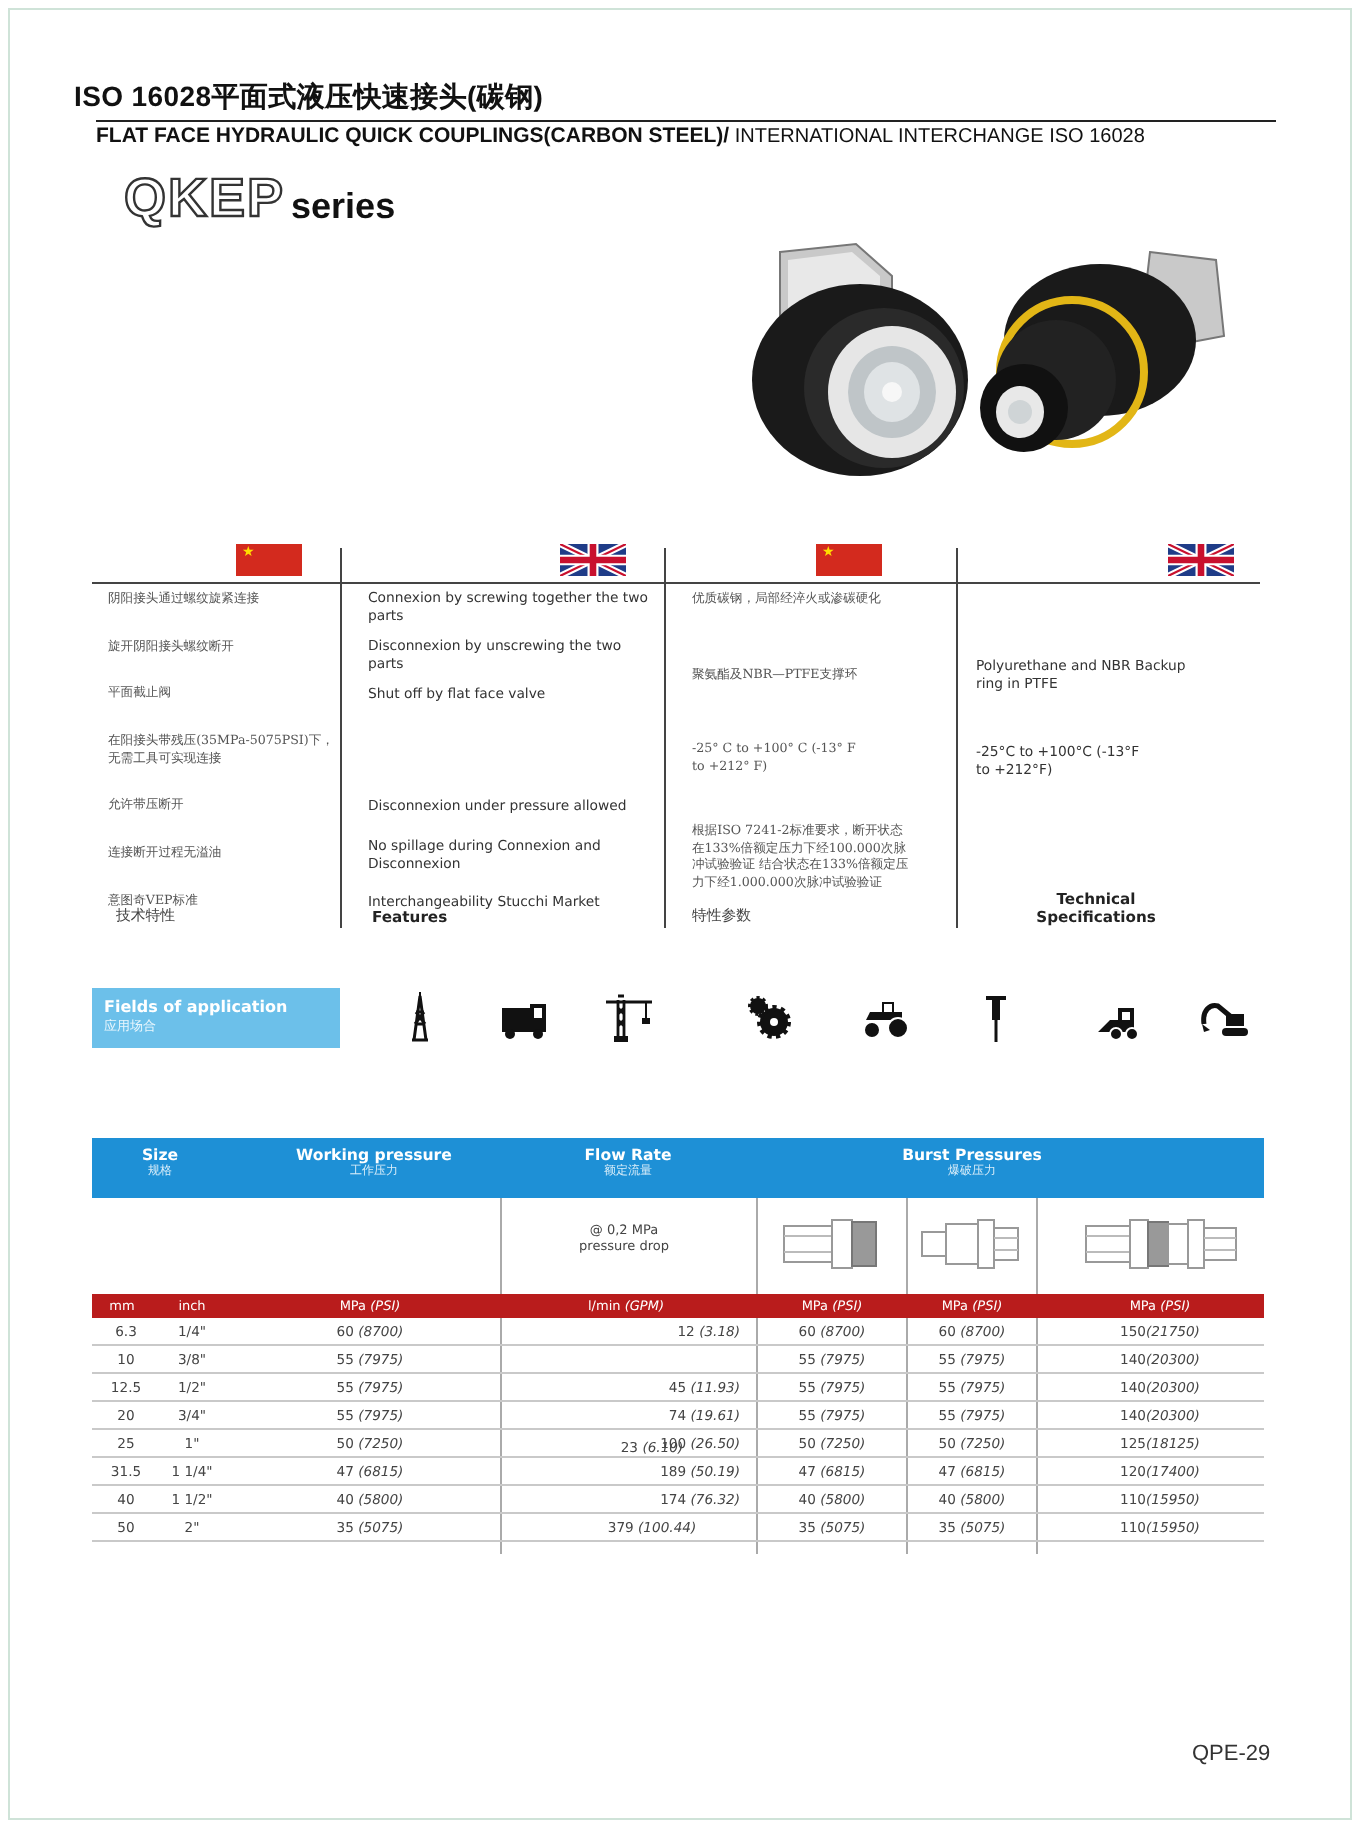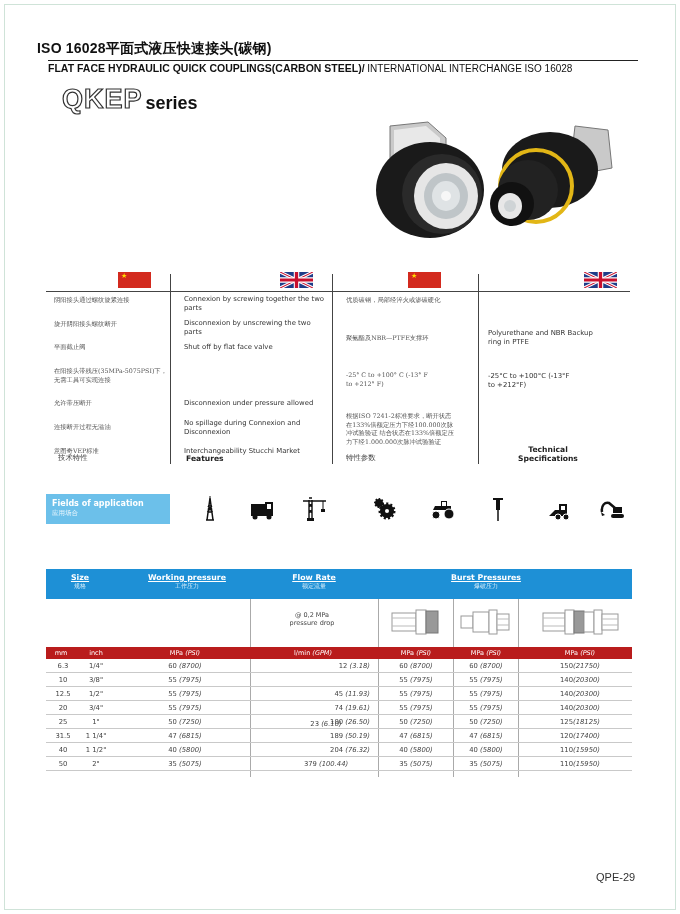--- a/index.html
+++ b/index.html
@@ -31,21 +31,21 @@
 
   .apps { position: absolute; left: 46px; top: 494px; width: 124px; height: 30px; background: #6cc0ea; padding: 5px 6px; }
   .apps-title { font-size: 8px; font-weight: bold; color: #fff; line-height: 10px; }
   .apps-sub { font-size: 6.5px; color: #e9f6fd; line-height: 8px; }
   .app-icon { position: absolute; top: 494px; width: 28px; height: 30px; display: flex; align-items: center; justify-content: center; }
   .app-icon svg { width: 26px; height: 26px; }
 
   .table { position: absolute; left: 46px; top: 569px; width: 586px; font-size: 7px; }
   .thead { position: absolute; left: 0; top: 0; width: 586px; height: 30px; background: #1e90d6; }
   .th { position: absolute; top: 4px; text-align: center; color: #fff; }
-  .th .en { font-weight: bold; font-size: 7.8px; line-height: 9px; text-decoration: underline; }
+  .th .en { font-weight: bold; font-size: 7.8px; line-height: 9px; }
   .th .cn { font-size: 6px; line-height: 8px; color: #d8edf9; }
   .imgrow { position: absolute; left: 0; top: 30px; width: 586px; height: 48px; background: #fff; }
   .imgrow .vl { position: absolute; top: 0; height: 48px; width: 1px; background: #aaa; }
   .flow-note { position: absolute; left: 203px; top: 12px; width: 126px; text-align: center; font-size: 6.5px; color: #444; line-height: 8px; }
   .coupler { position: absolute; top: 10px; }
   .unitrow { position: absolute; left: 0; top: 78px; width: 586px; height: 12px; background: #b91c1c; color: #fff; font-size: 6.5px; }
   .unitrow span { position: absolute; top: 2px; text-align: center; }
   .unitrow i, .tbody i { font-style: italic; }
   .tbody { position: absolute; left: 0; top: 90px; width: 586px; }
   .tr { position: relative; height: 14px; border-bottom: 1px solid #c9c9c9; font-size: 6.8px; color: #444; }
@@ -336,21 +336,21 @@
           <span style="left:104px;width:70px;text-align:center;"><b style="font-weight:normal">47</b> <i>(6815)</i></span>
           <span style="left:236px;width:88px;text-align:right;"><b style="font-weight:normal">189</b> <i>(50.19)</i></span>
           <span style="left:334px;width:72px;text-align:center;"><b style="font-weight:normal">47</b> <i>(6815)</i></span>
           <span style="left:408px;width:64px;text-align:center;"><b style="font-weight:normal">47</b> <i>(6815)</i></span>
           <span style="left:494px;width:80px;text-align:center;"><b style="font-weight:normal">120</b><i>(17400)</i></span>
         </div>
         <div class="tr">
           <span style="left:4px;width:26px;text-align:center;">40</span>
           <span style="left:34px;width:32px;text-align:center;">1 1/2"</span>
           <span style="left:104px;width:70px;text-align:center;"><b style="font-weight:normal">40</b> <i>(5800)</i></span>
-          <span style="left:236px;width:88px;text-align:right;"><b style="font-weight:normal">204</b> <i>(76.32)</i></span>
+          <span style="left:236px;width:88px;text-align:right;"><b style="font-weight:normal">174</b> <i>(76.32)</i></span>
           <span style="left:334px;width:72px;text-align:center;"><b style="font-weight:normal">40</b> <i>(5800)</i></span>
           <span style="left:408px;width:64px;text-align:center;"><b style="font-weight:normal">40</b> <i>(5800)</i></span>
           <span style="left:494px;width:80px;text-align:center;"><b style="font-weight:normal">110</b><i>(15950)</i></span>
         </div>
         <div class="tr">
           <span style="left:4px;width:26px;text-align:center;">50</span>
           <span style="left:34px;width:32px;text-align:center;">2"</span>
           <span style="left:104px;width:70px;text-align:center;"><b style="font-weight:normal">35</b> <i>(5075)</i></span>
           <span style="left:236px;width:88px;text-align:center;"><b style="font-weight:normal">379</b> <i>(100.44)</i></span>
           <span style="left:334px;width:72px;text-align:center;"><b style="font-weight:normal">35</b> <i>(5075)</i></span>

